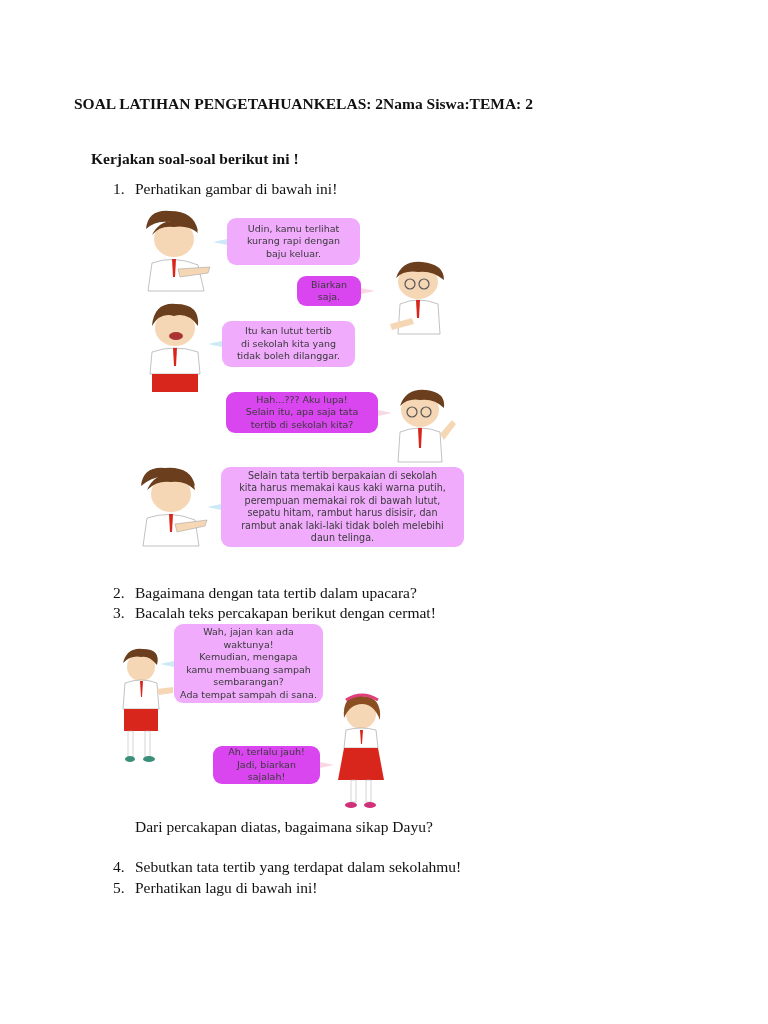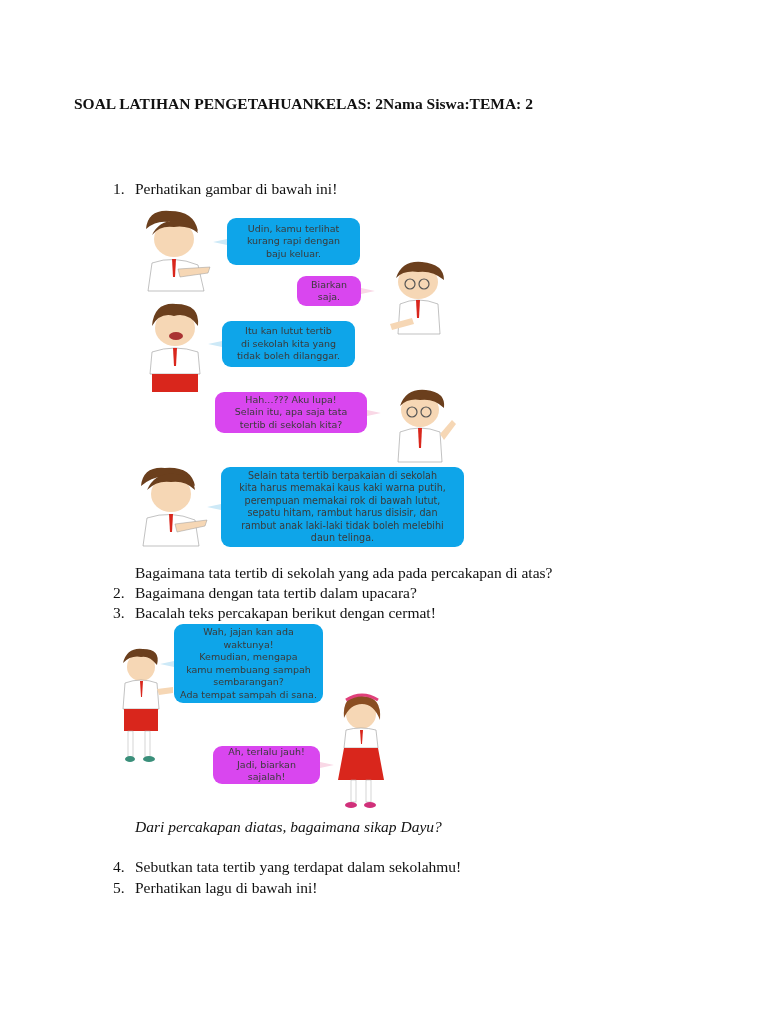--- a/index.html
+++ b/index.html
@@ -9,40 +9,41 @@
   .hdr { position:absolute; left:74px; top:95px; font-weight:bold; font-size:15.5px; line-height:18px; }
   .instr { position:absolute; left:91px; top:150px; font-weight:bold; font-size:15.5px; }
   .q { position:absolute; font-size:15.5px; line-height:18px; }
   .q .num { position:absolute; left:0; width:20px; }
   .q .txt { position:absolute; left:22px; white-space:nowrap; }
   .para { position:absolute; font-size:15.5px; white-space:nowrap; }
 
   .bubble { position:absolute; border-radius:9px; font-family:"DejaVu Sans", sans-serif;
             font-size:9.5px; line-height:12.5px; text-align:center; color:#3a3a3a;
             display:flex; align-items:center; justify-content:center; box-sizing:border-box; padding:4px 6px; }
-  .blue { background:#0ea5e9; }
+  .blue { background:#f0abfc; }
   .pink { background:#d946ef; }
   .tail-l::before { content:""; position:absolute; left:-14px; top:50%; margin-top:-3px;
             border-top:3px solid transparent; border-bottom:3px solid transparent; border-right:14px solid; }
   .blue.tail-l::before { border-right-color:#cde9f7; }
   .tail-r::after { content:""; position:absolute; right:-14px; top:50%; margin-top:-3px;
             border-top:3px solid transparent; border-bottom:3px solid transparent; border-left:14px solid; }
   .pink.tail-r::after { border-left-color:#f9d8e6; }
 
   .kid { position:absolute; }
 </style>
 </head>
 <body>
 
 <div class="page">
 
   <div class="hdr">
     <div>SOAL LATIHAN PENGETAHUANKELAS: 2Nama Siswa:TEMA: 2</div>
   </div>
 
+  <div class="instr">Kerjakan soal-soal berikut ini !</div>
 
   <div class="q" style="left:113px; top:180px;">
     <span class="num">1.</span>
     <span class="txt">Perhatikan gambar di bawah ini!</span>
   </div>
 
   <div>
 
     <svg class="kid" style="left:138px; top:207px;" width="75" height="85" viewBox="0 0 75 85">
       <path d="M8 22 Q10 2 32 4 Q56 4 60 24 Q48 14 34 16 Q20 12 8 22Z" fill="#6b3f1d"></path>
@@ -85,21 +86,21 @@
       <rect x="12" y="76" width="46" height="18" fill="#d9261c"></rect>
     </svg>
     <div class="bubble blue tail-l" style="left:222px; top:321px; width:133px; height:46px;">
       <div>
           <div>Itu kan lutut tertib</div>
           <div>di sekolah kita yang</div>
           <div>tidak boleh dilanggar.</div>
         </div>
     </div>
 
-    <div class="bubble pink tail-r" style="left:215px; top:392px; width:152px; height:41px;">
+    <div class="bubble pink tail-r" style="left:226px; top:392px; width:152px; height:41px;">
       <div>
           <div>Hah...??? Aku lupa!</div>
           <div>Selain itu, apa saja tata</div>
           <div>tertib di sekolah kita?</div>
         </div>
     </div>
     <svg class="kid" style="left:390px; top:386px;" width="68" height="78" viewBox="0 0 68 78">
       <ellipse cx="30" cy="24" rx="19" ry="17" fill="#f6d7b5"></ellipse>
       <path d="M10 20 Q16 2 36 4 Q56 6 54 22 Q44 12 30 14 Q18 12 10 20Z" fill="#6b3f1d"></path>
       <circle cx="22" cy="26" r="5" fill="none" stroke="#555" stroke-width="1.2"></circle>
@@ -122,21 +123,20 @@
         <div>Selain tata tertib berpakaian di sekolah</div>
         <div>kita harus memakai  kaus kaki warna putih,</div>
         <div>perempuan memakai rok di bawah lutut,</div>
         <div>sepatu hitam, rambut harus disisir, dan</div>
         <div>rambut anak laki-laki tidak boleh melebihi</div>
         <div>daun telinga.</div>
       </div>
     </div>
   </div>
 
-  <div class="para" style="left:135px; top:564px;">Bagaimana tata tertib di sekolah yang ada pada percakapan di atas?</div>
 
   <div class="q" style="left:113px; top:584px;">
     <span class="num">2.</span>
     <span class="txt">Bagaimana dengan tata tertib dalam upacara?</span>
   </div>
 
   <div class="q" style="left:113px; top:604px;">
     <span class="num">3.</span>
     <span class="txt">Bacalah teks percakapan berikut dengan cermat!</span>
   </div>
@@ -177,21 +177,21 @@
       <path d="M12 40 Q27 36 42 40 L44 58 L10 58Z" fill="#fff" stroke="#999" stroke-width="0.6"></path>
       <path d="M26 40 L29 40 L28 54 L27 54Z" fill="#d9261c"></path>
       <path d="M10 58 L44 58 L50 90 L4 90Z" fill="#d9261c"></path>
       <rect x="17" y="90" width="5" height="22" fill="#fff" stroke="#aaa" stroke-width="0.5"></rect>
       <rect x="32" y="90" width="5" height="22" fill="#fff" stroke="#aaa" stroke-width="0.5"></rect>
       <ellipse cx="17" cy="115" rx="6" ry="3" fill="#d0307a"></ellipse>
       <ellipse cx="36" cy="115" rx="6" ry="3" fill="#d0307a"></ellipse>
     </svg>
   </div>
 
-  <div class="para" style="left:135px; top:818px;font-style:italic;">Dari percakapan diatas, bagaimana sikap Dayu?</div>
+  <div class="para" style="left:135px; top:818px;">Dari percakapan diatas, bagaimana sikap Dayu?</div>
 
   <div class="q" style="left:113px; top:858px;">
     <span class="num">4.</span>
     <span class="txt">Sebutkan tata tertib yang terdapat dalam sekolahmu!</span>
   </div>
 
   <div class="q" style="left:113px; top:879px;">
     <span class="num">5.</span>
     <span class="txt">Perhatikan lagu di bawah ini!</span>
   </div>

